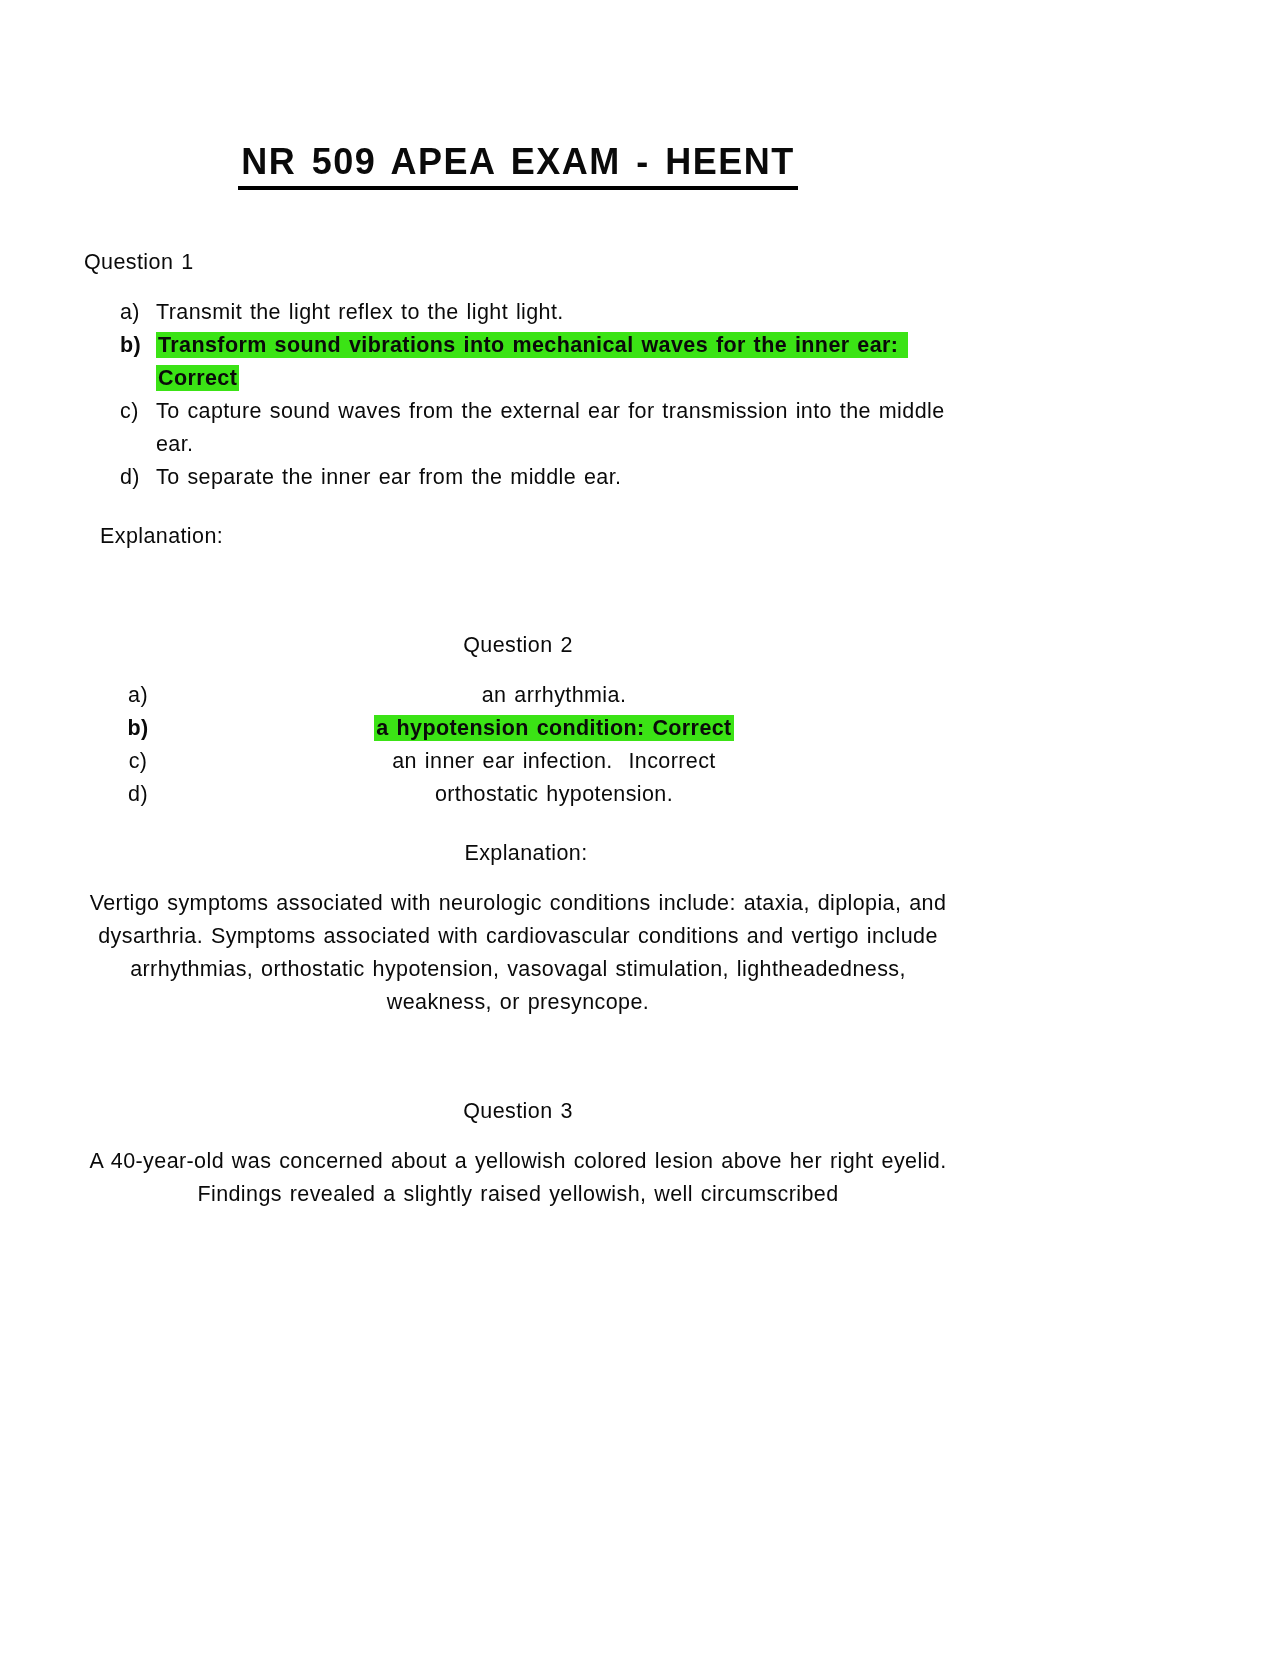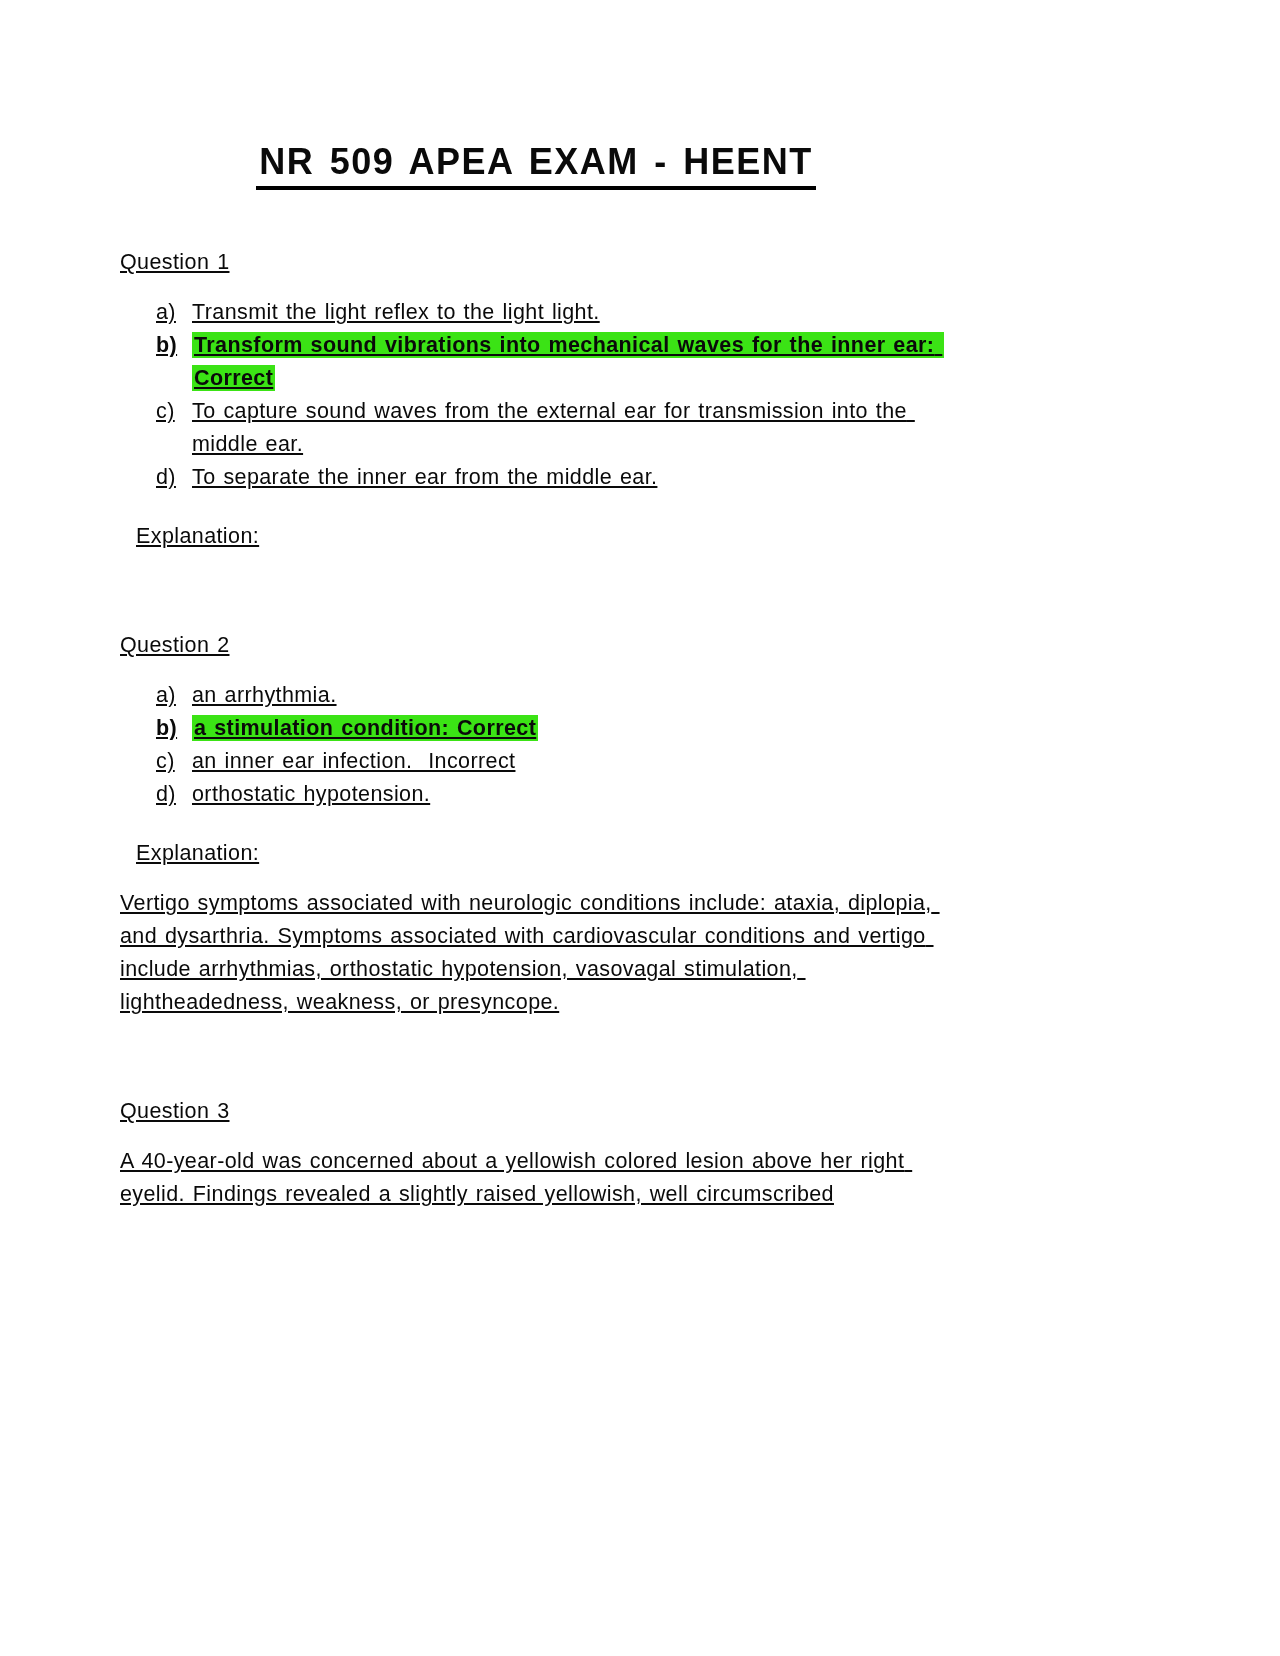--- a/index.html
+++ b/index.html
@@ -12,26 +12,25 @@
   }
 
   body {
     font-family: "Liberation Sans", "DejaVu Sans", sans-serif;
     color: #0a0a0a;
   }
 
   .page {
     width: 1096px;
     height: 1656px;
-    padding: 140px 144px 40px 120px;
+    padding: 140px 144px 40px 84px;
     font-size: 21.5px;
     line-height: 33px;
     letter-spacing: 0.4px;
     word-spacing: 1.5px;
-    text-decoration: underline;
   }
 
   .doc-title {
     text-align: center;
     margin-bottom: 56px;
     font-size: 36px;
     line-height: 44px;
     font-weight: 700;
     letter-spacing: 1.5px;
     word-spacing: 4px;
@@ -87,20 +86,21 @@
     margin: 26px 0 17px 16px;
   }
 
   .expl-text {
     margin-bottom: 17px;
     white-space: pre-wrap;
   }
 
   .question + .question {
     margin-top: 76px;
+    text-align: center;
   }
 </style>
 </head>
 <body>
 
 <div class="page">
 
   <h1 class="doc-title">
     <span class="title-text">NR 509 APEA EXAM - HEENT</span>
   </h1>
@@ -133,21 +133,21 @@
   <section class="question">
     <p class="q-label">Question 2</p>
 
     <ol class="options">
       <li class="option">
         <span class="letter">a)</span>
         <span class="opt-text"><span>an arrhythmia.</span></span>
       </li>
       <li class="option">
         <span class="letter bold">b)</span>
-        <span class="opt-text"><span class="hl">a stimulation condition: Correct</span></span>
+        <span class="opt-text"><span class="hl">a hypotension condition: Correct</span></span>
       </li>
       <li class="option">
         <span class="letter">c)</span>
         <span class="opt-text"><span>an inner ear infection.  Incorrect</span></span>
       </li>
       <li class="option">
         <span class="letter">d)</span>
         <span class="opt-text"><span>orthostatic hypotension.</span></span>
       </li>
     </ol>

